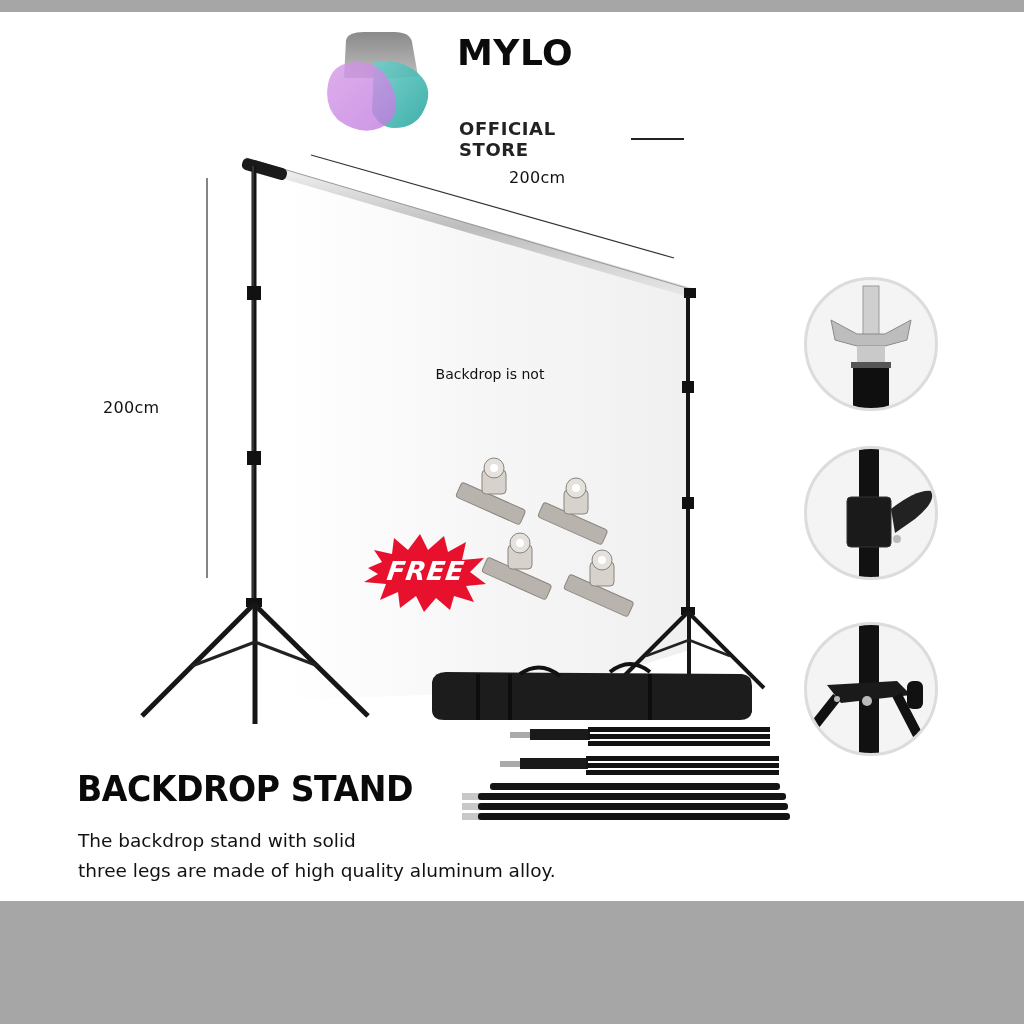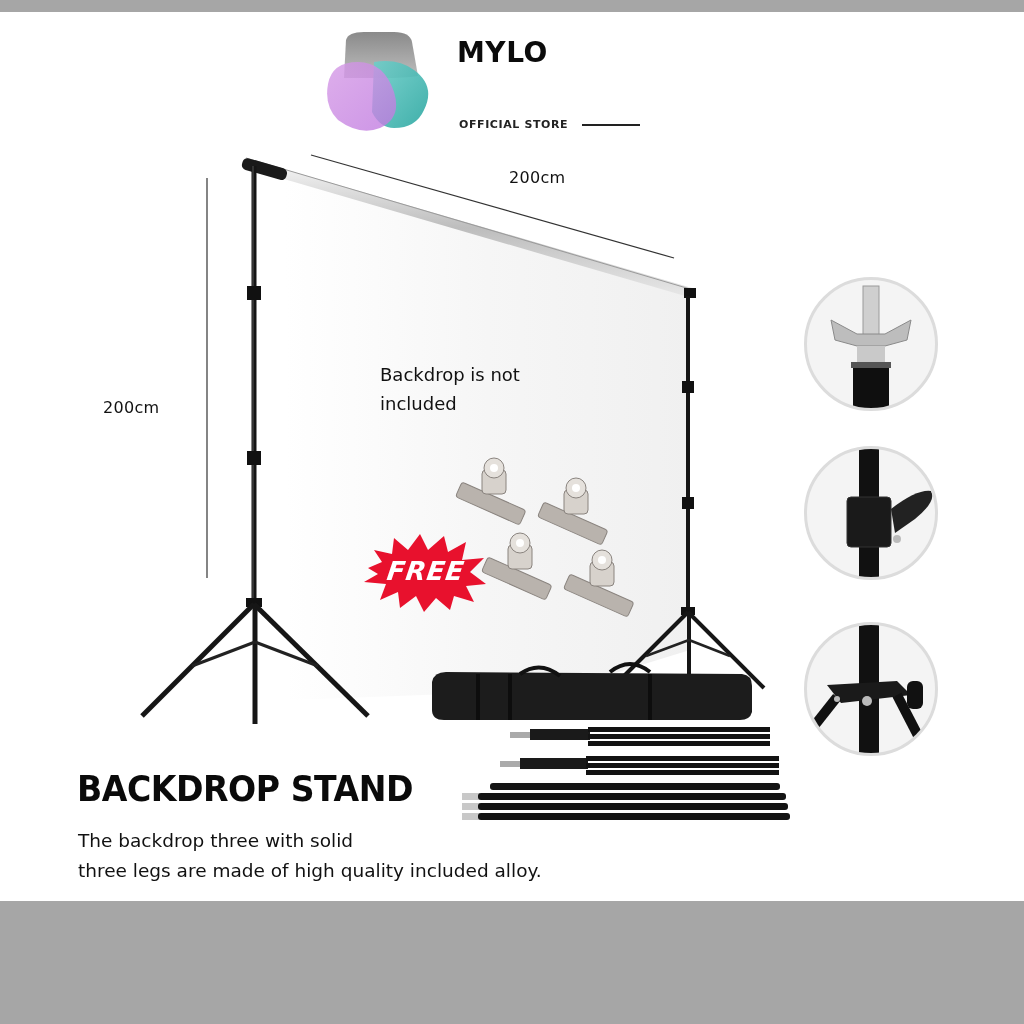--- a/index.html
+++ b/index.html
@@ -4,26 +4,26 @@
 <style>
   html, body { margin:0; padding:0; }
   body { width:1024px; height:1024px; position:relative; overflow:hidden; background:#ffffff; font-family:"DejaVu Sans", sans-serif; }
   .band-top { position:absolute; left:0; top:0; width:1024px; height:12px; background:#a6a6a6; }
   .band-bottom { position:absolute; left:0; top:901px; width:1024px; height:123px; background:#a6a6a6; }
   .canvas { position:absolute; left:0; top:12px; width:1024px; height:889px; background:#fff; }
 
   
   .logo { position:absolute; left:324px; top:32px; width:360px; height:110px; }
   .logo-mark { position:absolute; left:0; top:0; width:110px; height:100px; }
-  .logo-title { position:absolute; left:133px; top:0; font-family:"DejaVu Sans", sans-serif; font-weight:bold; font-size:28px; line-height:41px; letter-spacing:0.5px; color:#0b0b0b; }
+  .logo-title { position:absolute; left:133px; top:0; font-family:"DejaVu Sans", sans-serif; font-weight:bold; font-size:36px; line-height:41px; letter-spacing:0.5px; color:#0b0b0b; }
   .logo-sub-row { position:absolute; left:135px; top:86px; display:flex; align-items:center; gap:14px; }
-  .logo-sub { font-family:"DejaVu Sans", sans-serif; font-size:11px; font-weight:bold; color:#222; letter-spacing:0.6px; }
+  .logo-sub { font-family:"DejaVu Sans", sans-serif; font-size:18px; font-weight:bold; color:#222; letter-spacing:0.6px; }
   .logo-rule { width:58px; height:2px; background:#222; }
   .dim-label { position:absolute; font-family:"DejaVu Sans", sans-serif; font-size:16px; color:#111; letter-spacing:0.3px; }
-  .note { position:absolute; left:380px; top:360px; width:220px; font-family:"DejaVu Sans", sans-serif; font-size:18px; line-height:29px; color:#111; }
+  .note { position:absolute; left:380px; top:360px; width:220px; text-align:center; font-family:"DejaVu Sans", sans-serif; font-size:14px; line-height:29px; color:#111; }
 
   .headline { position:absolute; left:77px; top:768px; font-family:"DejaVu Sans", sans-serif; font-weight:bold; font-size:36px; color:#0a0a0a; letter-spacing:-0.5px; transform:scaleX(0.92); transform-origin:left; }
   .desc { position:absolute; left:78px; top:826px; font-family:"DejaVu Sans", sans-serif; font-size:18.5px; line-height:30px; color:#111; }
   .desc span { display:block; }
 
   .detail-circle { position:absolute; width:134px; height:134px; border-radius:50%; border:3px solid #dcdcdc; background:#f4f4f4; overflow:hidden; box-sizing:border-box; }
   svg { display:block; }
   .free-badge { position:absolute; left:360px; top:532px; width:130px; height:80px; }
 </style>
 </head>
@@ -169,21 +169,20 @@
     <span class="logo-sub">OFFICIAL STORE</span>
     <span class="logo-rule"></span>
   </div>
 </div>
 
 <div class="dim-label" style="left:509px;top:168px">200cm</div>
 <div class="dim-label" style="left:103px;top:398px">200cm</div>
 
 <div class="note">
   <div>Backdrop is not</div>
-  <div>included</div>
 </div>
 
 <div class="detail-circle" style="left:804px;top:277px">
   <svg width="128" height="128">
     <rect x="56" y="6" width="16" height="64" fill="#cfcfcf" stroke="#9a9a9a"></rect>
     <path d="M24,40 L50,54 L78,54 L104,40 L100,60 L78,66 L50,66 L28,60 Z" fill="#bdbdbd" stroke="#8a8a8a"></path>
     <rect x="50" y="66" width="28" height="16" fill="#c9c9c9"></rect>
     <rect x="44" y="82" width="40" height="6" fill="#555"></rect>
     <rect x="46" y="88" width="36" height="40" fill="#0f0f0f"></rect>
   </svg>
@@ -203,17 +202,17 @@
     <line x1="30" y1="72" x2="0" y2="110" stroke="#111" stroke-width="10"></line>
     <line x1="90" y1="70" x2="120" y2="128" stroke="#111" stroke-width="10"></line>
     <circle cx="60" cy="76" r="5" fill="#bbb"></circle>
     <circle cx="30" cy="74" r="3" fill="#bbb"></circle>
     <rect x="100" y="56" width="16" height="28" rx="6" fill="#111"></rect>
   </svg>
 </div>
 
 <div class="headline">BACKDROP STAND</div>
 <div class="desc">
-  <span>The backdrop three with solid</span>
-  <span>three legs are made of high quality included alloy.</span>
+  <span>The backdrop stand with solid</span>
+  <span>three legs are made of high quality aluminum alloy.</span>
 </div>
 
 <div class="band-bottom"></div>
 
 </body></html>

